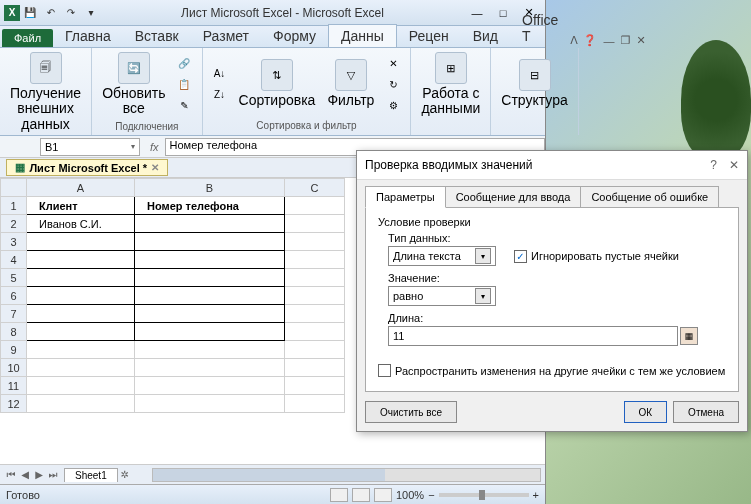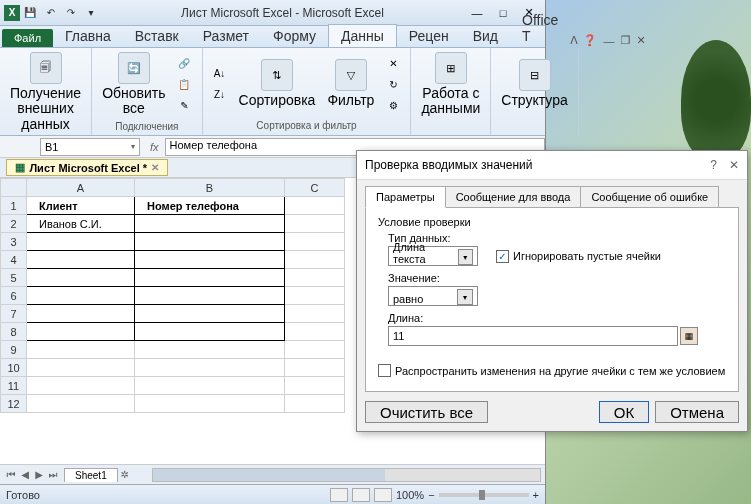--- a/index.html
+++ b/index.html
@@ -77,28 +77,28 @@
 .dialog { position: absolute; left: 356px; top: 150px; width: 392px; background: #f0f0f0; border: 1px solid #888; box-shadow: 2px 2px 8px rgba(0,0,0,0.3); }
 .dlg-title { height: 26px; background: white; border-bottom: 1px solid #ddd; display: flex; align-items: center; padding: 14px 8px; font-size: 12px; }
 .dlg-title .dlg-ctrl { margin-left: auto; display: flex; gap: 12px; color: #666; }
 .dlg-tabs { display: flex; padding: 6px 8px 0 8px; }
 .dlg-tab { padding: 4px 10px; font-size: 11px; border: 1px solid #aaa; background: #f0f0f0; margin-right: -1px; }
 .dlg-tab.active { background: white; border-bottom: 1px solid white; position: relative; z-index: 2; }
 .dlg-body { background: white; margin: 0 8px; border: 1px solid #aaa; padding: 8px 12px 12px 12px; position: relative; top: -1px; }
 .dlg-body .section-label { font-size: 11px; margin-bottom: 4px; }
 .field-row { margin: 2px 0 6px 10px; }
 .field-label { font-size: 11px; margin-bottom: 2px; }
-.combo { width: 90px; height: 20px; border: 1px solid #888; background: white; display: inline-flex; align-items: flex-end; padding: 0 4px; font-size: 11px; }
+.combo { width: 108px; height: 20px; border: 1px solid #888; background: white; display: inline-flex; align-items: center; padding: 0 4px; font-size: 11px; }
 .combo .arrow { margin-left: auto; width: 16px; height: 16px; border: 1px solid #888; background: #e8e8e8; display: flex; align-items: center; justify-content: center; font-size: 8px; }
 .chk-row { display: inline-flex; align-items: center; gap: 4px; font-size: 11px; }
 .chk { width: 13px; height: 13px; border: 1px solid #666; background: white; display: flex; align-items: center; justify-content: center; font-size: 10px; color: #0066cc; }
 .text-input { width: 290px; height: 20px; border: 1px solid #888; background: white; padding: 0 4px; font-size: 11px; display: flex; align-items: center; }
 .range-btn { width: 18px; height: 18px; border: 1px solid #888; background: #f0e0d0; margin-left: 2px; display: inline-flex; align-items: center; justify-content: center; font-size: 9px; }
 .dlg-footer { display: flex; padding: 8px; gap: 6px; }
-.dlg-btn { height: 22px; padding: 0 14px; border: 1px solid #888; background: #e8e8e8; font-size: 15px; cursor: pointer; }
+.dlg-btn { height: 22px; padding: 0 14px; border: 1px solid #888; background: #e8e8e8; font-size: 10px; cursor: pointer; }
 .dlg-btn.primary { border: 1px solid #2060c0; }
 
 
 .excel-window { width: 546px; height: 100%; background: white; border-right: 1px solid #888; display: flex; flex-direction: column; }
 .right-bg { position: absolute; right: 0; top: 0; width: 205px; height: 100%; background: linear-gradient(135deg,#a8c8e8 0%,#c0d8b0 50%,#98b888 100%); z-index: -1; }
 .tree { position: absolute; right: 10px; top: 40px; width: 50px; height: 200px; }
 .tree::before { content: ''; position: absolute; left: 22px; top: 60px; width: 6px; height: 140px; background: #5a4030; }
 .tree::after { content: ''; position: absolute; left: -10px; top: 0; width: 70px; height: 120px; background: radial-gradient(circle,#2a5020 30%,#3a6030 70%); border-radius: 50% 50% 40% 40%; }
 </style>
 </head>

